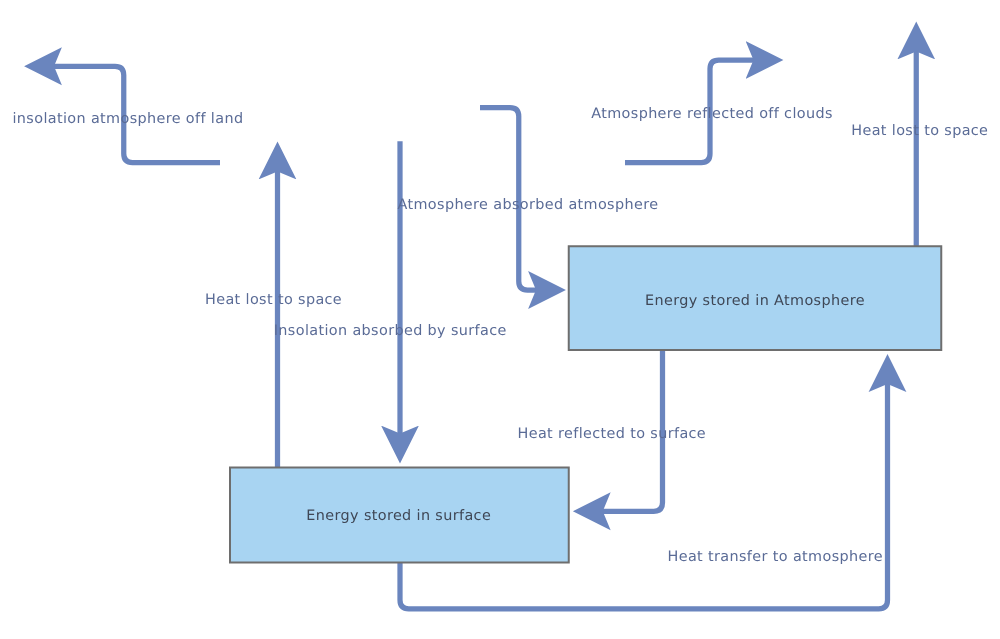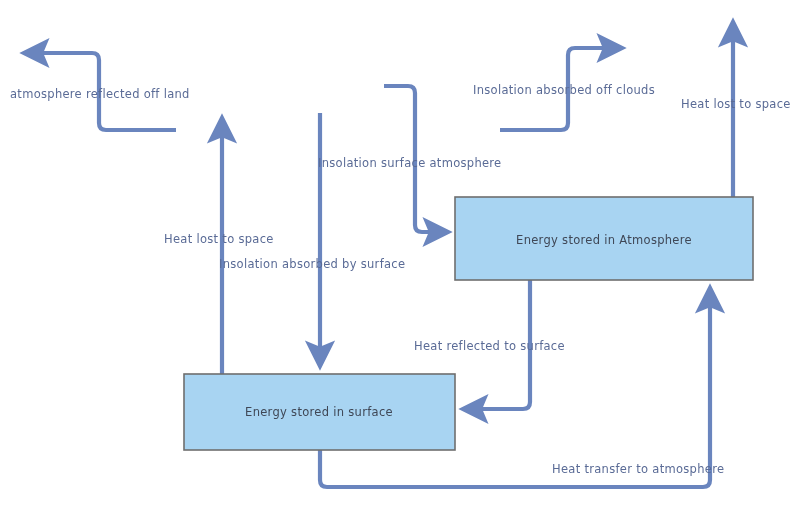--- a/index.html
+++ b/index.html
@@ -76,29 +76,29 @@
       <rect x="455" y="197" width="298" height="83" fill="#a8d4f2" stroke="#6e6e6e" stroke-width="1.6"></rect>
       <text class="box-label" x="604" y="244" text-anchor="middle">Energy stored in Atmosphere</text>
     </g>
 
     <g>
       <rect x="184" y="374" width="271" height="76" fill="#a8d4f2" stroke="#6e6e6e" stroke-width="1.6"></rect>
       <text class="box-label" x="319" y="416" text-anchor="middle">Energy stored in surface</text>
     </g>
   </svg>
 
-  <div class="flow-label" style="left:10px; top:89px;">atmosphere reflected off land</div>
+  <div class="flow-label" style="left:10px; top:89px;">insolation atmosphere off land</div>
 
   <div class="flow-label" style="left:219px; top:238px;margin-top:21px;">Insolation absorbed by surface</div>
 
   <div class="flow-label" style="left:164px; top:234px;">Heat lost to space</div>
 
-  <div class="flow-label" style="left:318px; top:158px;">Insolation surface atmosphere</div>
+  <div class="flow-label" style="left:318px; top:158px;">Atmosphere absorbed atmosphere</div>
 
-  <div class="flow-label" style="left:473px; top:85px;">Insolation absorbed off clouds</div>
+  <div class="flow-label" style="left:473px; top:85px;">Atmosphere reflected off clouds</div>
 
   <div class="flow-label" style="left:681px; top:99px;">Heat lost to space</div>
 
   <div class="flow-label" style="left:414px; top:341px;">Heat reflected to surface</div>
 
-  <div class="flow-label" style="left:534px; top:464px;margin-left:18px;">Heat transfer to atmosphere</div>
+  <div class="flow-label" style="left:534px; top:440px;">Heat transfer to atmosphere</div>
 
 </div>
 
 </body></html>

